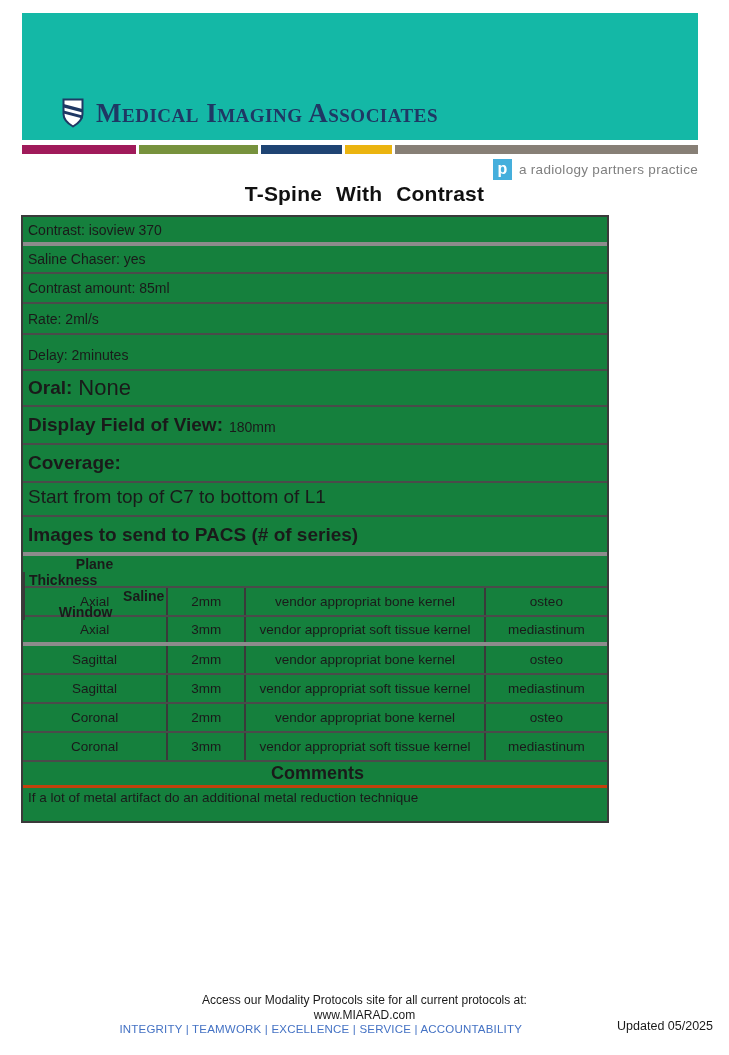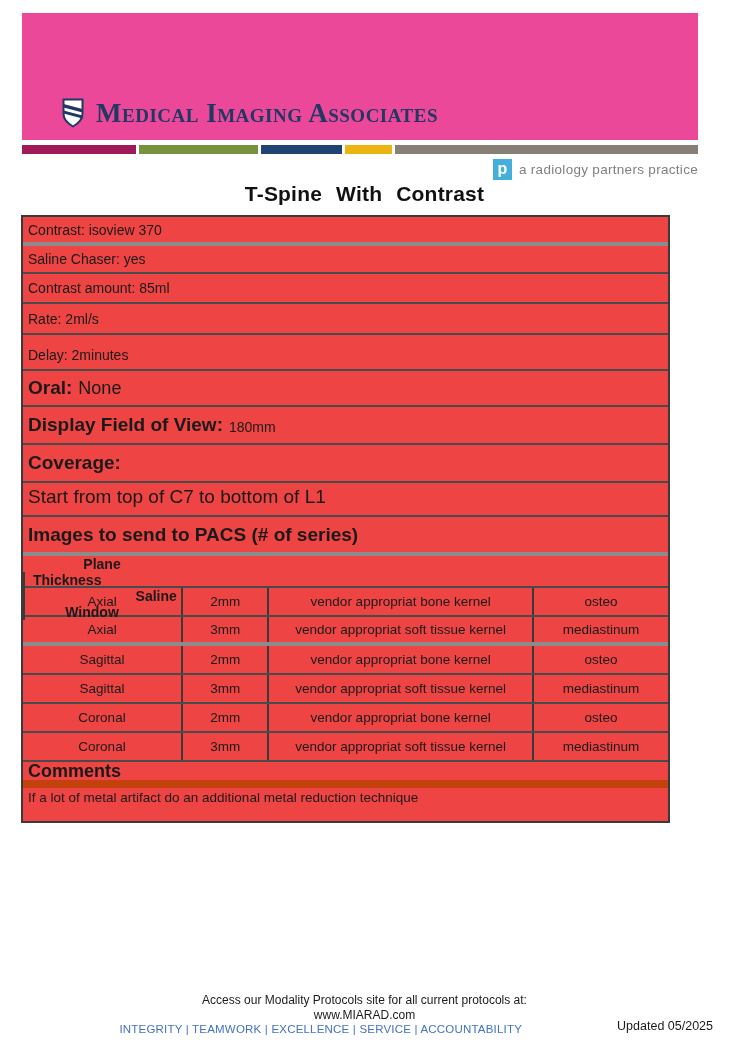--- a/index.html
+++ b/index.html
@@ -6,21 +6,21 @@
   html,body { background:#ffffff; }
   .page {
     position:relative; width:729px; height:1055px; background:#ffffff;
     font-family:"Liberation Sans", sans-serif; color:#1a1a1a; overflow:hidden;
     margin:0 auto;
   }
 
   
   .header-box {
     position:absolute; left:22px; top:13px; width:676px; height:127px;
-    background:#ec4899;
+    background:#14b8a6;
   }
   .brand {
     position:absolute; left:40px; bottom:12px; display:flex; align-items:center; gap:12px;
   }
   .shield { width:22px; height:30px; display:block; }
   .brand-name {
     font-family:"Liberation Serif", serif; font-variant:small-caps;
     font-size:27px; color:#1f3864; letter-spacing:0.5px; font-weight:600;
     line-height:1;
   }
@@ -47,59 +47,59 @@
   .tagline-text { font-size:13.5px; color:#7f7f7f; letter-spacing:0.3px; }
 
   
   .doc-title {
     position:absolute; left:0; top:182px; width:100%; text-align:center;
     font-size:21px; font-weight:bold; color:#111; word-spacing:8px; letter-spacing:0.2px;
   }
 
   
   .main-table {
-    position:absolute; left:21px; top:215px; width:649px;
-    border:2px solid #3a3a3a; background:#ef4444;
+    position:absolute; left:21px; top:215px; width:588px;
+    border:2px solid #3a3a3a; background:#15803d;
   }
   .row { display:flex; align-items:center; padding-left:5px; border-bottom:2px solid #4a4a4a; }
   .row.thick { border-bottom:4px solid #8c8c8c; }
   .row.last { border-bottom:none; }
   .plain { font-size:14px; }
   .r-contrast { height:29px; }
   .r-saline { height:28px; }
   .r-amount { height:30px; }
   .r-rate { height:31px; }
   .r-delay { height:36px; align-items:flex-end; padding-bottom:6px;text-align:center; }
   .r-oral { height:36px; }
   .r-dfov { height:38px; }
   .r-coverage { height:38px; }
   .r-start { height:34px; align-items:flex-start; padding-top:3px; font-size:19px; }
   .r-pacs { height:39px; }
   .bold-label { font-weight:bold; font-size:19px; }
-  .val-lg { font-size:18px; margin-left:6px; }
+  .val-lg { font-size:22px; margin-left:6px; }
   .val-sm { font-size:14px; margin-left:6px; position:relative; top:2px; }
 
   
   .itable { width:100%; }
   .irow { display:flex; border-bottom:2px solid #4a4a4a; }
   .irow.thick { border-bottom:4px solid #8c8c8c; }
   .icell {
     display:flex; align-items:center; justify-content:center;
     font-size:13.5px; text-align:center; height:100%;
   }
   .irow > .icell + .icell { border-left:2px solid #3a3a3a; }
   .c-plane { width:24.5%; }
   .c-thick { width:13.4%; }
   .c-kernel { width:41.0%; }
   .c-window { width:21.1%; }
   .ihead { height:32px;flex-direction:column; }
   .ihead .icell { font-weight:bold; font-size:14px; }
   .idata { height:29px; }
 
-  .r-comments-h { height:26px; border-bottom:8px solid #c2410c; }
+  .r-comments-h { height:26px; border-bottom:3px solid #c2410c;justify-content:center; }
   .r-comments-h .bold-label { font-size:18px; }
   .r-comments-t { height:33px; align-items:flex-start; padding-top:2px; font-size:13.5px; border-bottom:none; }
 
   
   .footer-line1 { position:absolute; left:0; top:993px; width:100%; text-align:center; font-size:12px; color:#1a1a1a; }
   .footer-line2 { position:absolute; left:0; top:1008px; width:100%; text-align:center; font-size:12px; color:#1a1a1a; }
   .footer-values { position:absolute; left:0; top:1023px; width:88%; text-align:center; font-size:11.5px; letter-spacing:0.2px; }
   .footer-updated { position:absolute; right:16px; top:1019px; font-size:12.5px; color:#1a1a1a; }
 </style>
 </head>

